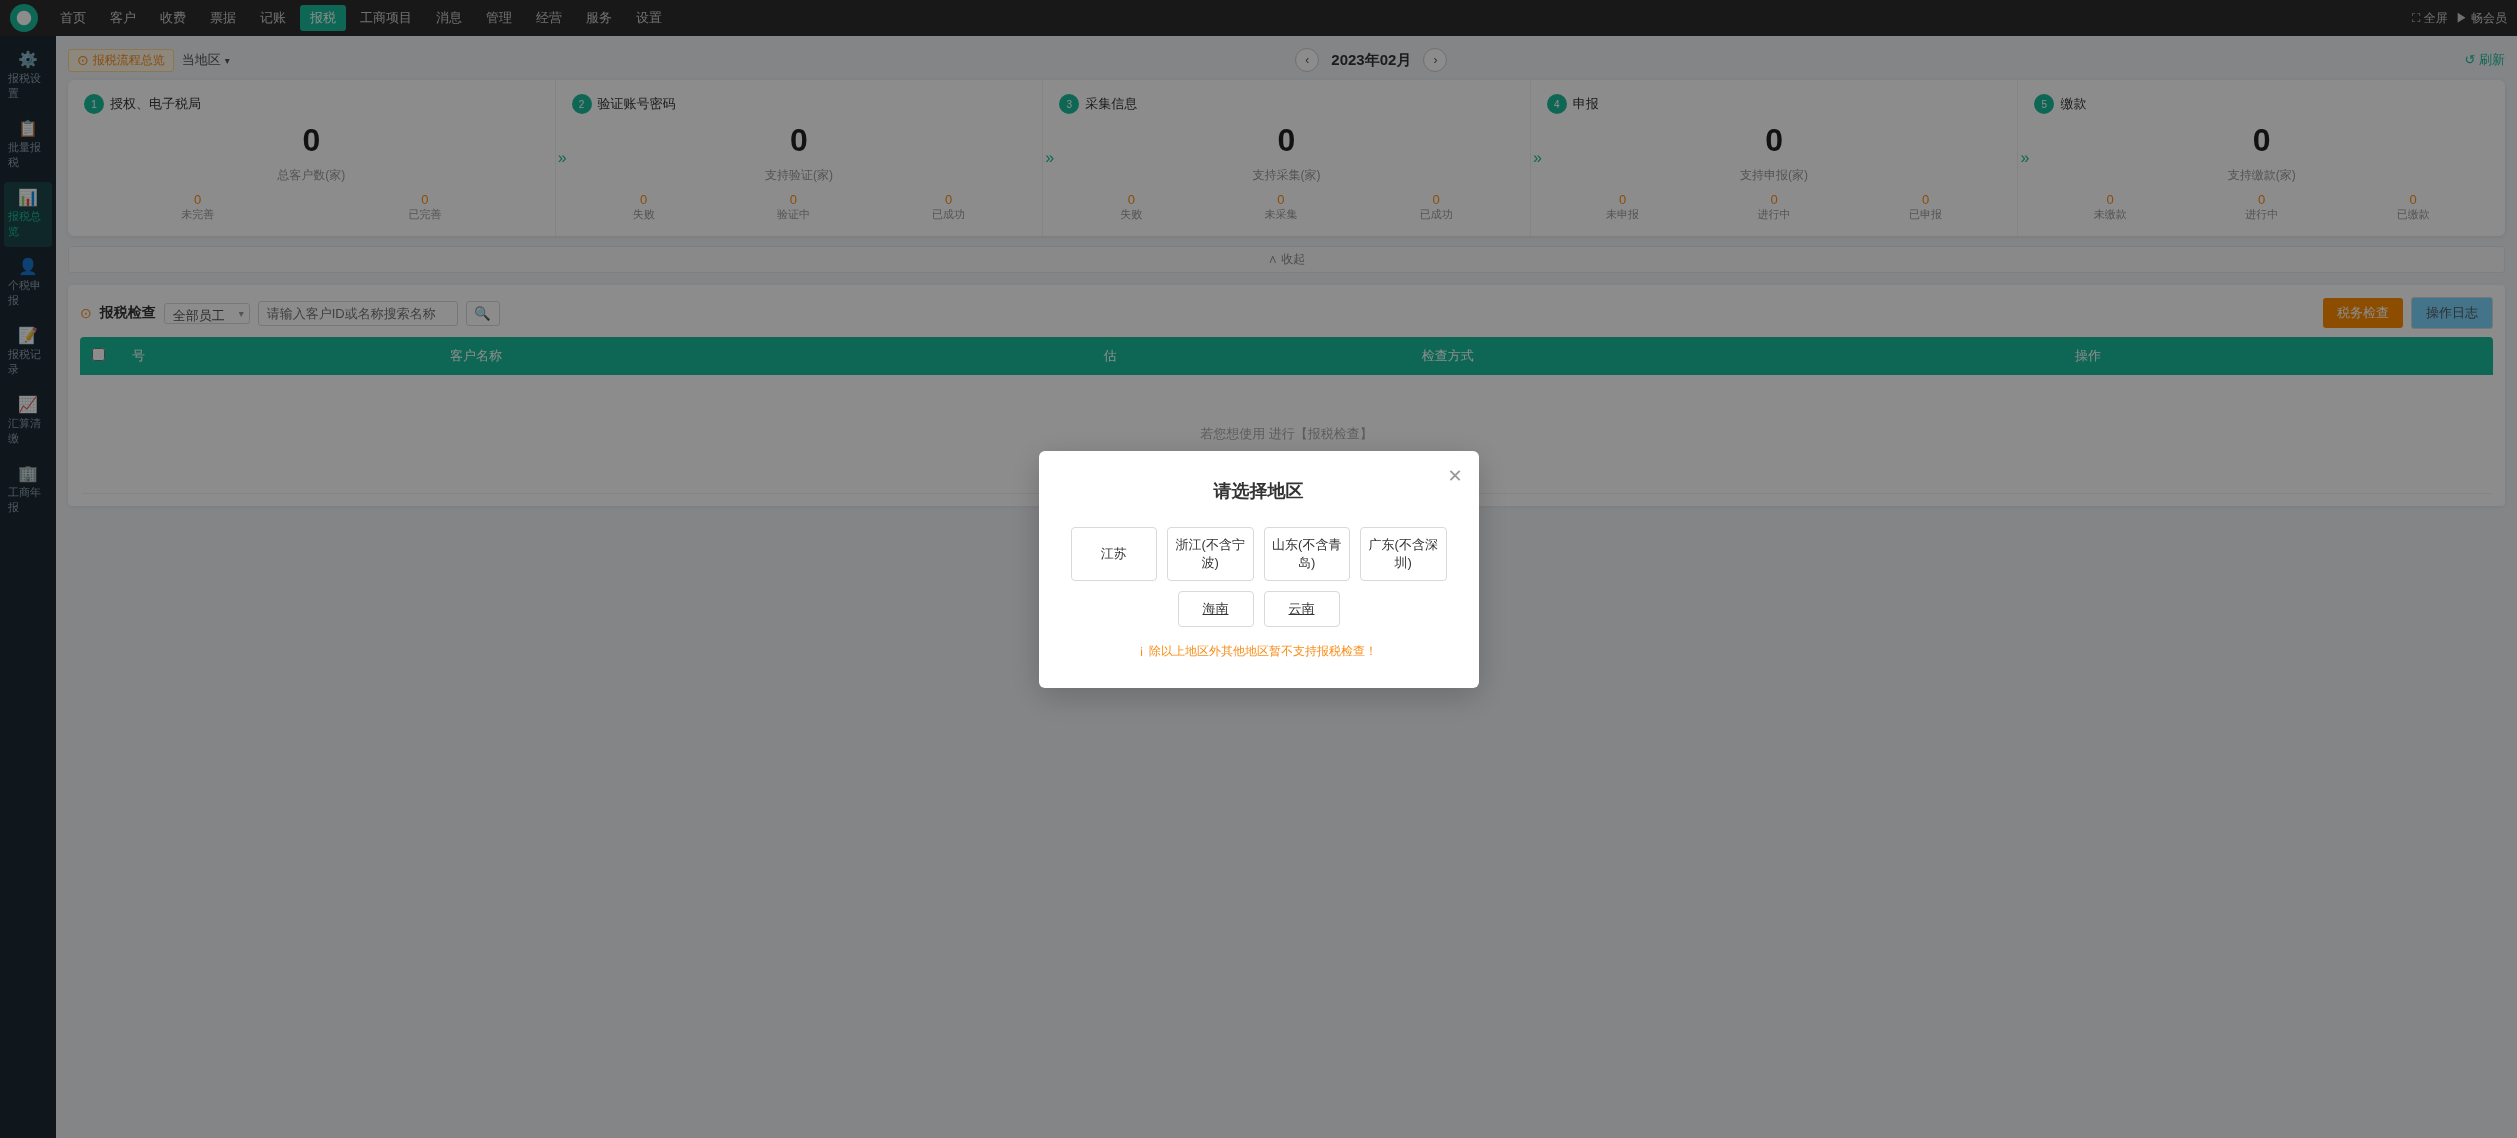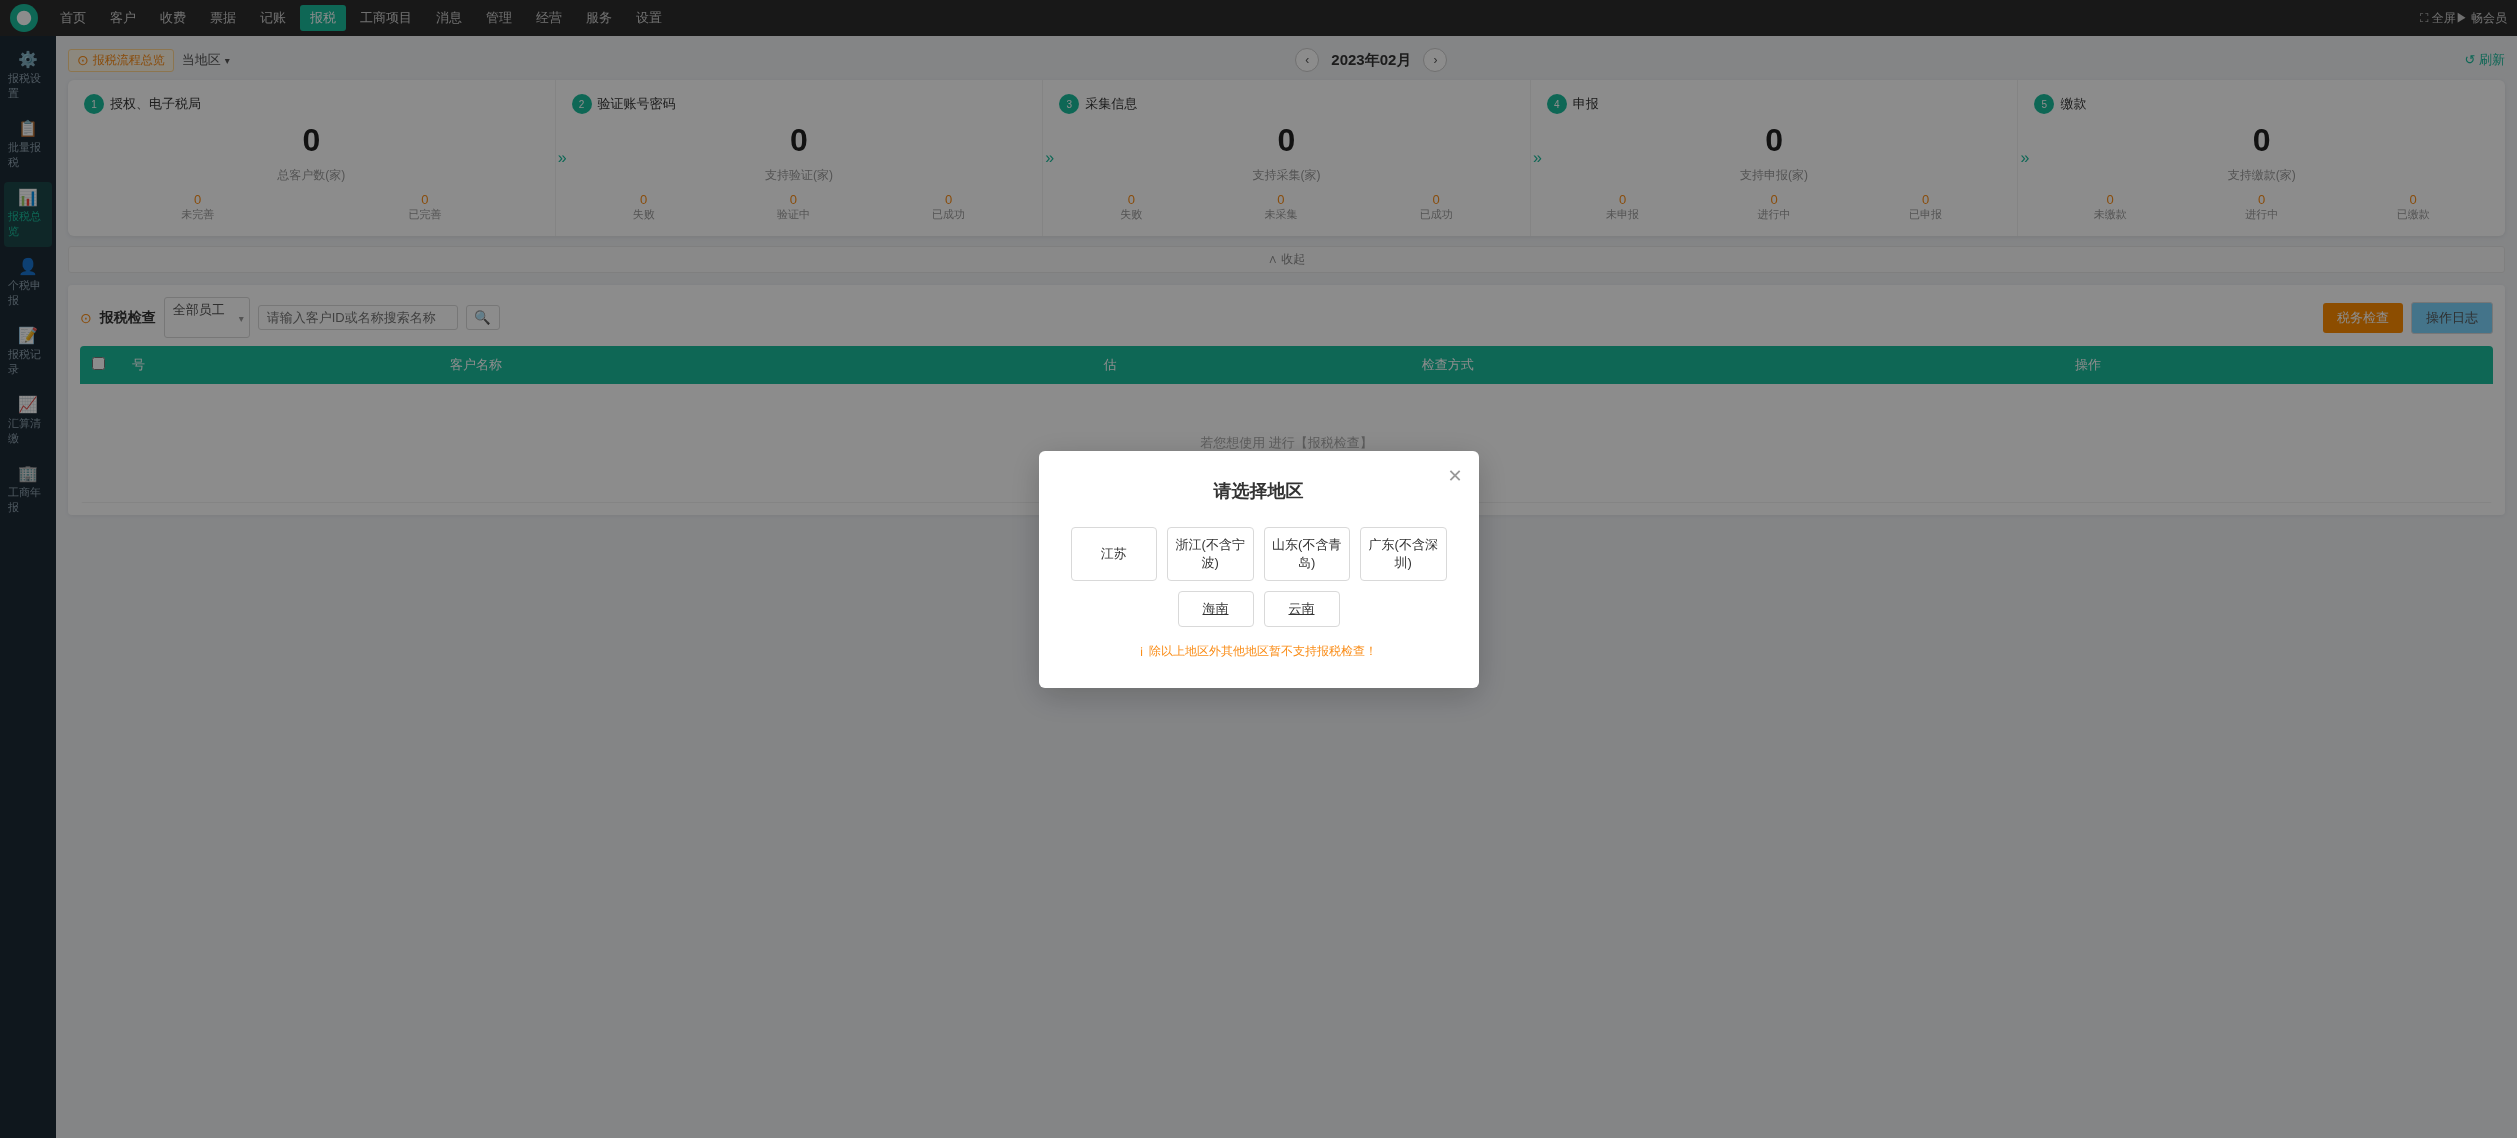--- a/index.html
+++ b/index.html
@@ -28,21 +28,21 @@
       cursor: pointer;
       border-radius: 3px;
       font-size: 13px;
     }
     .top-nav-item.active {
       background: #1abc9c;
       color: white;
     }
     .top-nav-right {
       margin-left: auto;
-      display: flex; align-items: center; color: #ccc; font-size: 12px;
+      display: flex; align-items: center; gap: 8px; color: #ccc; font-size: 12px;
     }
     .top-nav-right span { cursor: pointer; }
 
     
     .main-layout {
       display: flex;
       height: calc(100vh - 36px);
     }
 
     
@@ -205,21 +205,21 @@
       font-size: 13px; color: #555;
     }
 
     
     .filter-row {
       display: flex; align-items: center; gap: 8px;
       margin-bottom: 8px;
     }
     .filter-select {
       border: 1px solid #d9d9d9; border-radius: 3px;
-      padding: 4px 24px 20px 8px;
+      padding: 4px 24px 0 8px;
       background: white;
       font-size: 13px; color: #555;
       cursor: pointer;
       appearance: none;
       position: relative;
     }
     .filter-input {
       border: 1px solid #d9d9d9; border-radius: 3px;
       padding: 4px 8px;
       font-size: 13px; color: #000000;

